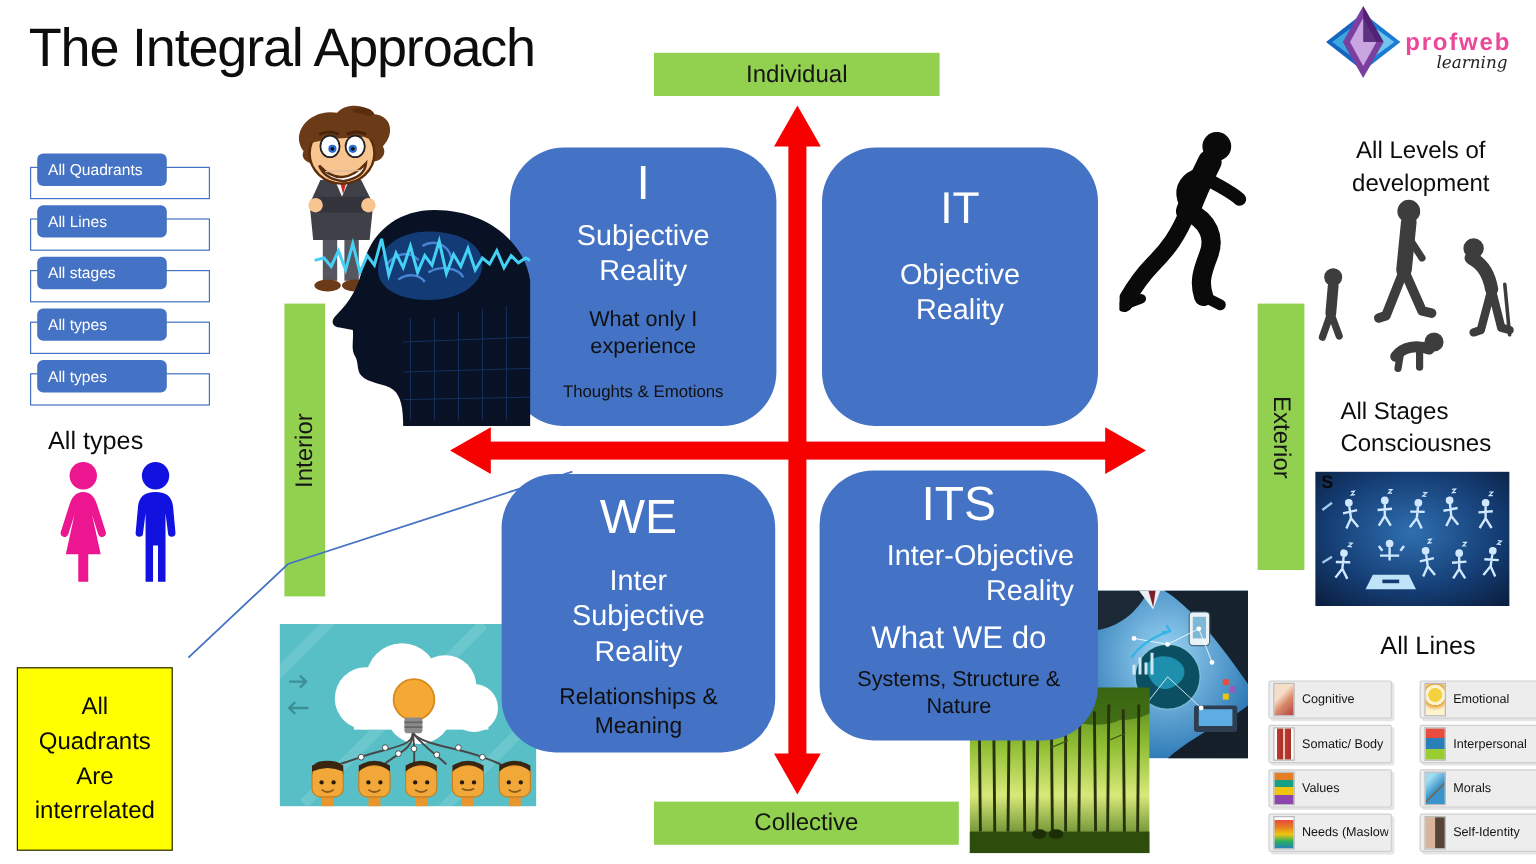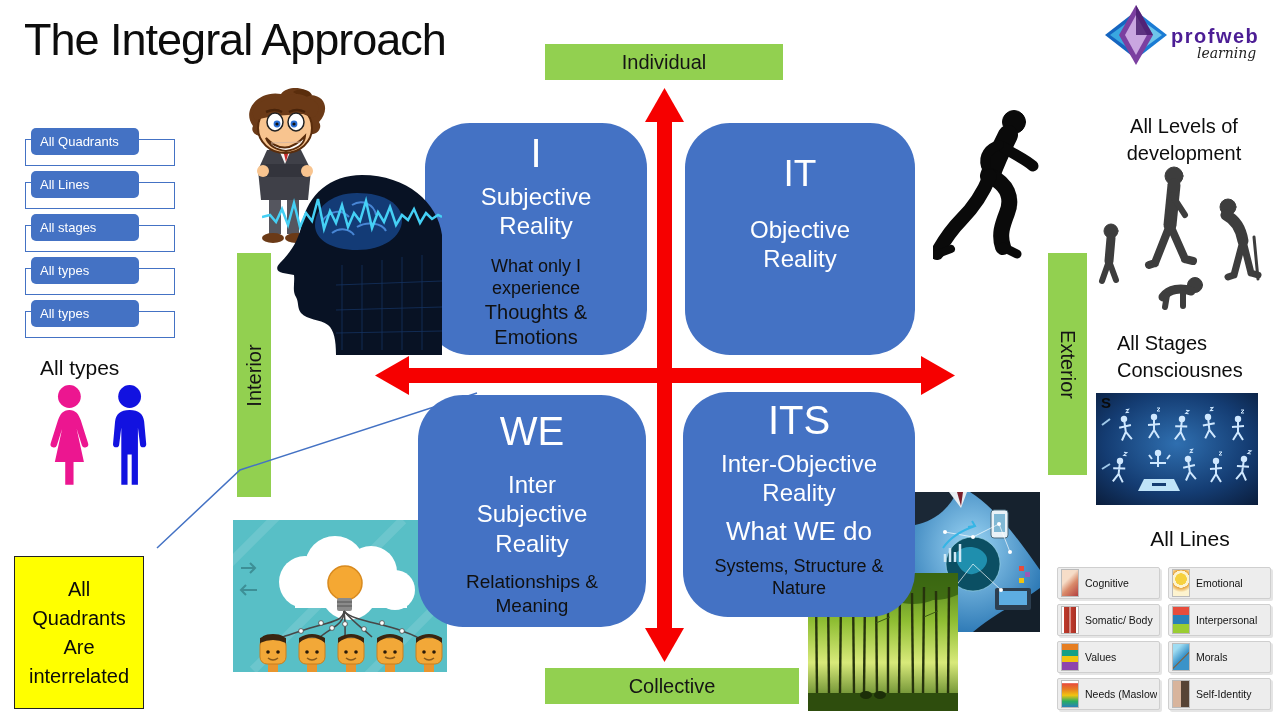--- a/index.html
+++ b/index.html
@@ -9,21 +9,21 @@
     overflow:hidden; font-family:"Liberation Sans", sans-serif; color:#111;
   }
   .abs { position:absolute; }
   .preline { white-space:pre-line; }
 
   
   #title { left:24px; top:14px; font-size:45px; font-weight:400; color:#0d0d0d; letter-spacing:-1px; }
 
   
   #logo { left:1105px; top:5px; width:172px; height:62px; }
-  #logo .brand { position:absolute; left:66px; top:20px; font-size:20px; font-weight:700; letter-spacing:1.5px; color:#4c1d95; }
+  #logo .brand { position:absolute; left:66px; top:20px; font-size:20px; font-weight:700; letter-spacing:1.5px; color:#ec4899; }
   #logo .tagline { position:absolute; left:92px; top:40px; font-size:14px; font-style:italic; font-family:"DejaVu Serif", serif; color:#222; }
 
   
   .sb-item { position:absolute; left:25px; width:152px; height:39px; }
   .sb-frame { position:absolute; left:0; top:11px; width:150px; height:27px; background:#fff; border:1.5px solid #4472C4; }
   .sb-chip { position:absolute; left:6px; top:0; width:108px; height:27px; background:#4472C4; border-radius:5px;
              color:#fff; font-size:13px; line-height:27px; padding-left:9px; }
 
   
   #types-heading { left:40px; top:356px; font-size:21px; color:#0d0d0d; }
@@ -44,49 +44,49 @@
 
   
   .quad { background:#4472C4; border-radius:45px; color:#fff; text-align:center; z-index:3; }
   .q-title { font-weight:400; }
   .q-sub { font-size:24px; line-height:1.22; }
   .q-dark { color:#101010; line-height:1.25; }
   #quad-i   { left:425px; top:123px; width:222px; height:232px; padding-top:8px; }
   #quad-i .q-title { font-size:40px; }
   #quad-i .q-sub { margin-top:6px; padding:0 28px; }
   #quad-i .d1 { margin-top:14px; font-size:18px; padding:0 30px; }
-  #quad-i .d2 { margin-top:0; font-size:20px; padding:0 30px; }
+  #quad-i .d2 { margin-top:18px; font-size:14px; padding:0 30px; }
   #quad-it  { left:685px; top:123px; width:230px; height:232px; padding-top:30px; }
   #quad-it .q-title { font-size:37px; }
   #quad-it .q-sub { margin-top:20px; padding:0 40px; }
   #quad-it .d1 { margin-top:12px; font-size:20px; }
   #quad-we  { left:418px; top:395px; width:228px; height:232px; padding-top:14px; }
   #quad-we .q-title { font-size:40px; }
   #quad-we .q-sub { margin-top:16px; padding:0 40px; }
   #quad-we .d1 { margin-top:12px; font-size:19px; padding:0 28px; }
   #quad-its { left:683px; top:392px; width:232px; height:225px; padding-top:6px; }
   #quad-its .q-title { font-size:40px; }
-  #quad-its .q-sub { margin-top:6px; padding:0 20px; }
+  #quad-its .q-sub { margin-top:6px; padding:0 20px;text-align:right; }
   #quad-its .emph { margin-top:8px; font-size:26px; }
   #quad-its .d1 { margin-top:8px; font-size:18px; padding:0 12px; }
 
   
   .img-l1 { z-index:1; } .img-l2 { z-index:2; } .img-l4 { z-index:4; }
   #arrows { left:0; top:0; z-index:2; pointer-events:none; }
 
   
   .rp-head { font-size:20px; line-height:1.35; color:#0d0d0d; }
   #levels-heading { left:1100px; top:113px; width:168px; text-align:center; }
   #stages-heading { left:1117px; top:330px; width:160px; text-align:left; }
   #lines-heading { left:1120px; top:525px; width:140px; text-align:center; font-size:21px; }
   #stages-marker { left:1101px; top:394px; font-size:15px; font-weight:700; color:#0a0a0a; z-index:3; }
 
   
   #lines-grid { left:1057px; top:567px; width:222px; display:grid;
-                grid-template-columns:103px 103px; grid-auto-rows:32px; gap:5px 8px;text-decoration:underline; }
+                grid-template-columns:103px 103px; grid-auto-rows:32px; gap:5px 23px;text-decoration:underline; }
   .line-item { position:relative; background:#ededed; border:1px solid #cfcfcf; border-radius:2px;
                box-shadow:2px 2px 0 rgba(0,0,0,0.10); }
   .line-item .glabel { position:absolute; left:27px; top:0; right:2px; font-size:10.5px; line-height:30px; color:#141414;
                        white-space:nowrap; overflow:hidden; }
   .gicon { position:absolute; left:3px; top:1px; width:18px; height:28px; border:1px solid #bbb; background:#fff; }
   .ic-cognitive { background:linear-gradient(135deg,#f6ddc8 35%,#d98a6a 60%,#b34040); }
   .ic-emotional { background:radial-gradient(circle at 50% 35%,#f6d13f 30%,#fdf3cf 32%,#fdf3cf 45%,#e7a33a 47%,#fdf3cf 70%); }
   .ic-somatic { background:linear-gradient(90deg,#fff 12%,#c0392b 14%,#a93226 46%,#fff 48%,#fff 52%,#c0392b 54%,#a93226 86%,#fff 88%); }
   .ic-interpersonal { background:linear-gradient(180deg,#e74c3c 30%,#2980b9 30%,#2980b9 65%,#9acd32 65%); }
   .ic-values { background:linear-gradient(180deg,#e67e22 22%,#16a085 22%,#16a085 45%,#f1c40f 45%,#f1c40f 70%,#8e44ad 70%); }

